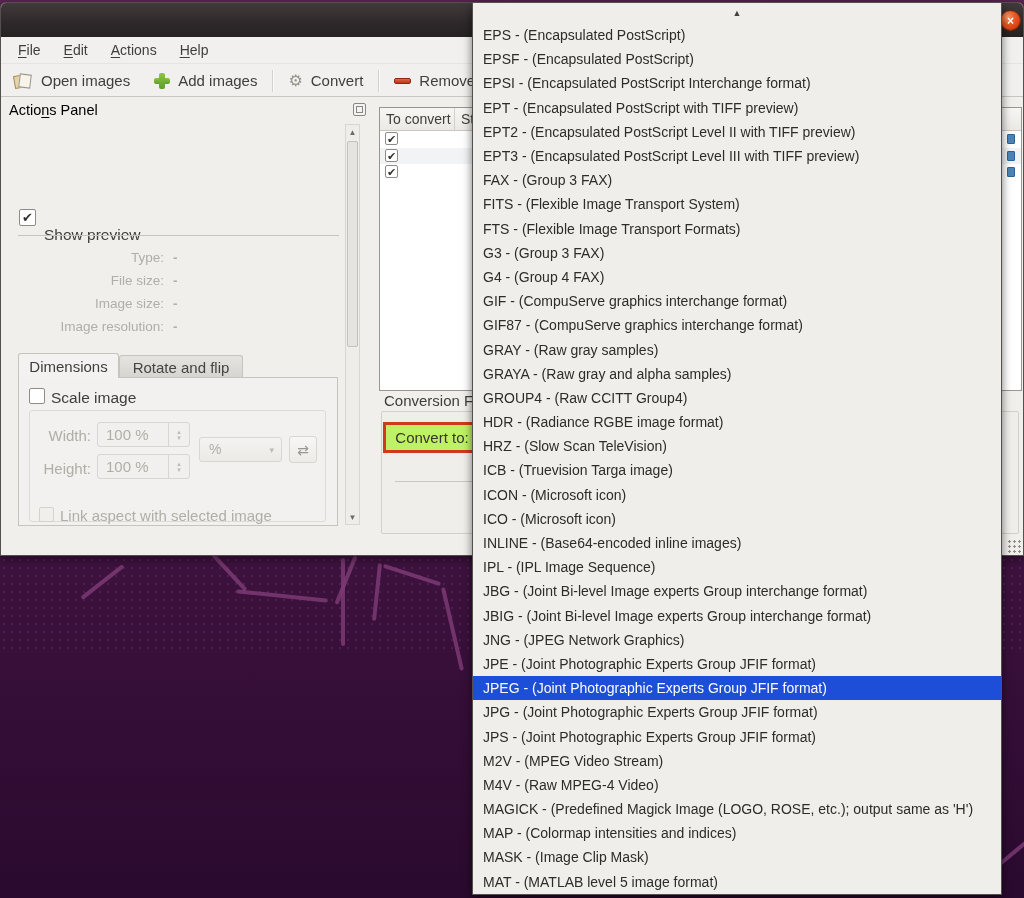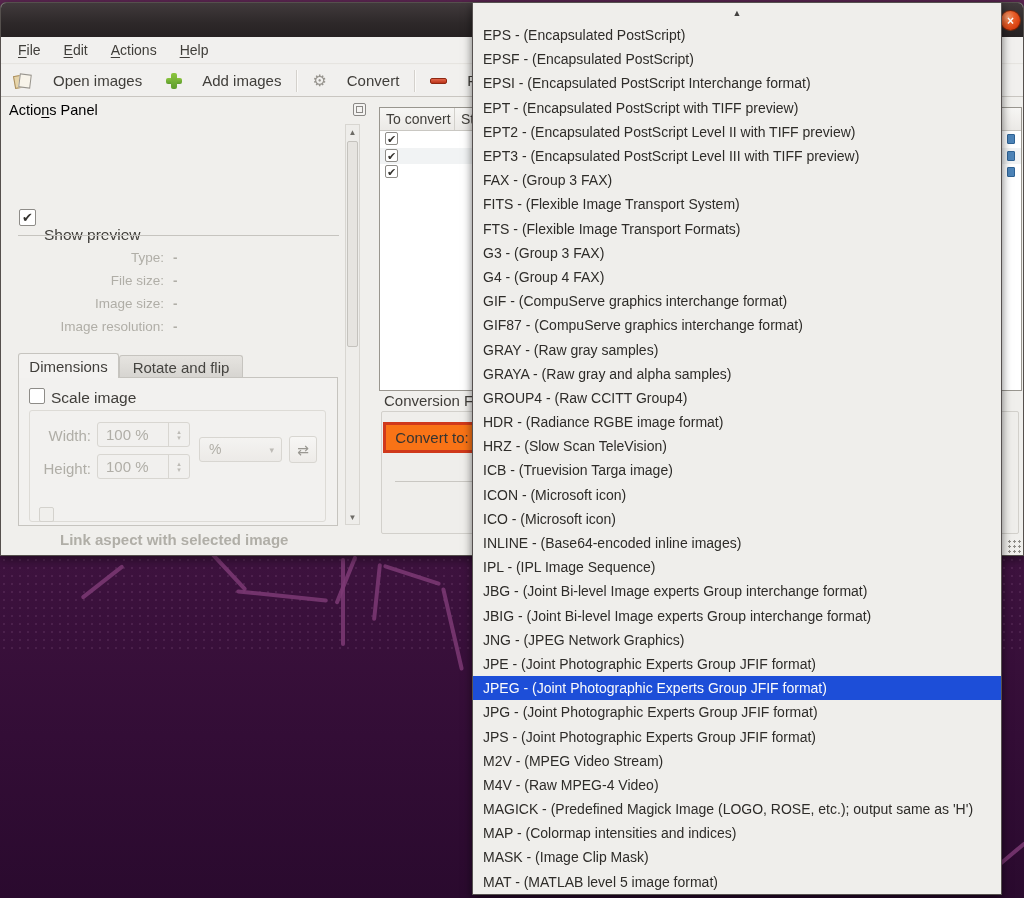--- a/index.html
+++ b/index.html
@@ -21,21 +21,21 @@
   .close-btn{position:absolute;left:999px;top:7px;width:21px;height:21px;border-radius:50%;
     background:radial-gradient(circle at 35% 32%,#f49d70 0%,#e85c27 40%,#d94112 70%,#ac3009 100%);
     border:1px solid rgba(40,10,0,.55);display:flex;align-items:center;justify-content:center;
     color:#fff;font-size:12px;font-weight:bold;line-height:1;cursor:default;}
   .menubar{position:absolute;left:0;top:34px;width:100%;height:27px;background:#f1f0ee;
     display:flex;align-items:center;padding-left:10px;border-bottom:1px solid #e6e4e0;}
   .menu-item{padding:3px 7px;margin-right:9px;font-size:14px;color:#403e3a;}
   .mn{ text-decoration:underline;text-underline-offset:2px;}
   .toolbar{position:absolute;left:0;top:62px;width:100%;height:32px;background:#f1f0ee;
     display:flex;align-items:center;border-bottom:1px solid #c9c6c1;}
-  .tb-btn{display:flex;align-items:center;gap:20px;padding:0 12px;height:28px;
+  .tb-btn{display:flex;align-items:center;gap:8px;padding:0 12px;height:28px;
     font-size:15px;color:#403e3a;}
   .tb-sep{width:1px;height:22px;background:#d4d1cc;margin:0 3px;box-shadow:1px 0 0 #fbfaf8;}
   
   .ico-open{position:relative;width:20px;height:18px;}
   .ico-open .ph1{position:absolute;left:1px;top:3px;width:13px;height:13px;background:#e6d4a9;
     border:1px solid #a98d5d;transform:rotate(-10deg);}
   .ico-open .ph2{position:absolute;left:6px;top:2px;width:12px;height:14px;background:#f8f4ea;
     border:1px solid #97948e;transform:rotate(7deg);}
   .ico-plus{position:relative;width:16px;height:16px;}
   .ico-plus::before{content:"";position:absolute;left:0;top:5px;width:16px;height:6px;
@@ -107,21 +107,21 @@
   .frow.alt{background:#f1f3f4;}
   .frow .cb{left:5px;top:1px;}
   .frow .ficon{position:absolute;left:627px;top:3px;width:8px;height:10px;background:#4d84b8;
     border:1px solid #2f6395;border-radius:1px;}
   
   .conv-title{position:absolute;left:383px;top:389px;font-size:15px;color:#403e3a;}
   .conv-box{position:absolute;left:380px;top:408px;width:638px;height:123px;
     border:1px solid #d2d0cb;border-radius:2px;background:#efeeeb;}
   .convert-to{position:absolute;left:1px;top:10px;width:98px;height:31px;
     border:3px solid #d0391b;display:flex;align-items:center;justify-content:center;
-    font-size:15px;color:#353431;background:#f97316;}
+    font-size:15px;color:#353431;background:#bef264;}
   .conv-sep{position:absolute;left:13px;top:69px;width:600px;height:1px;background:#c9c7c2;}
   
   .grip{position:absolute;left:1006px;top:536px;width:15px;height:16px;
     background-image:radial-gradient(#8f8d88 1px,transparent 1.4px);background-size:5px 5px;}
   
   .dropdown{position:absolute;left:472px;top:2px;width:530px;height:893px;background:#efeeeb;
     border:1px solid #565150;box-shadow:0 4px 9px rgba(0,0,0,.55);z-index:50;}
   .dd-scroller{height:20px;display:flex;align-items:center;justify-content:center;
     color:#434140;font-size:9px;}
   .dd-item{height:24.19px;display:flex;align-items:center;padding-left:10px;
@@ -243,21 +243,21 @@
     </div>
     <div class="combo">
       <span>%</span>
       <span class="ca">▾</span>
     </div>
     <div class="sbtn">
         <span>⇄</span>
       </div>
 
     <div class="cb dis" style="left:38px;top:504px;width:15px;height:15px;"></div>
-    <div class="dlbl" style="left:59px;top:528px;font-weight:bold;">Link aspect with selected image</div>
+    <div class="dlbl" style="left:59px;top:504px;">Link aspect with selected image</div>
 
     <div class="ftable">
       <div class="fhead">
         <div class="fh1">To convert</div>
         <div class="fh2">Status</div>
       </div>
       <div class="frows">
 
       <div class="frow checked">
             <span class="cb small checked">✔</span>

